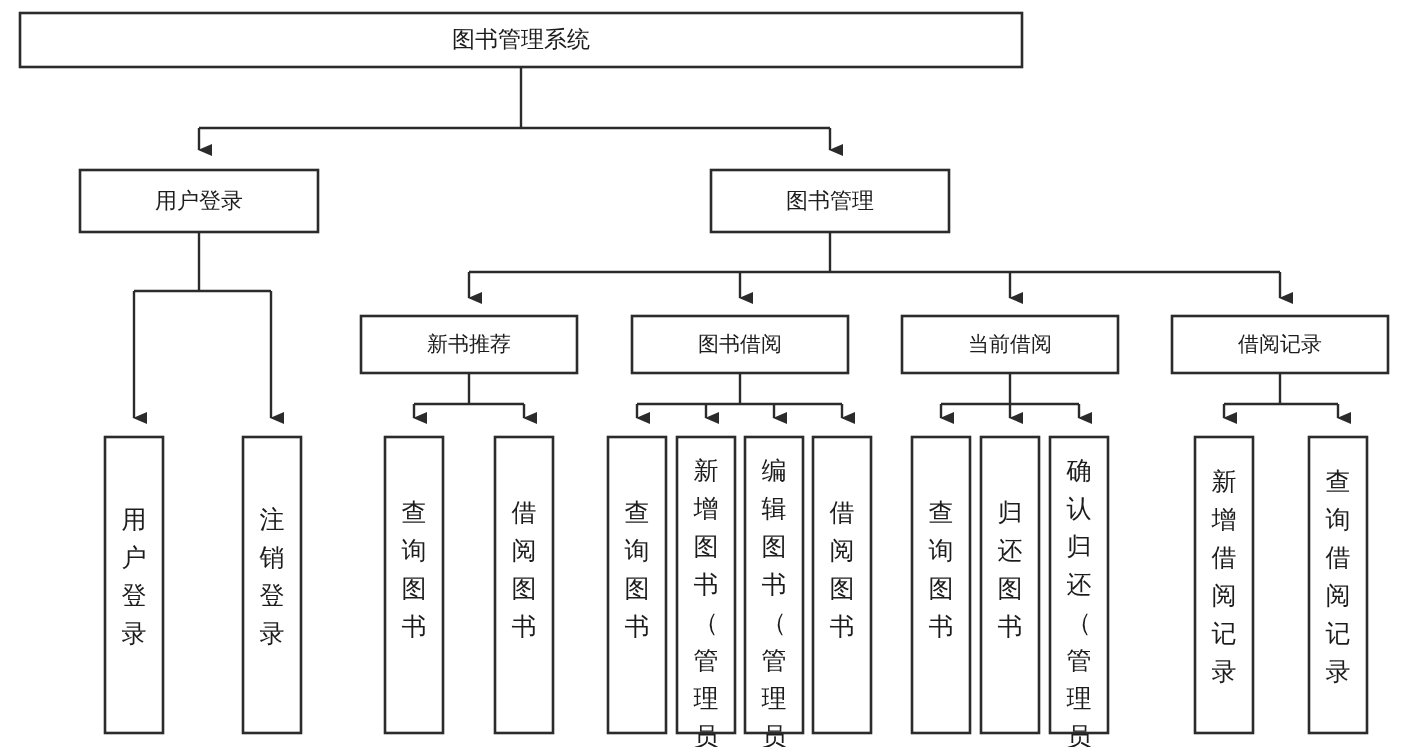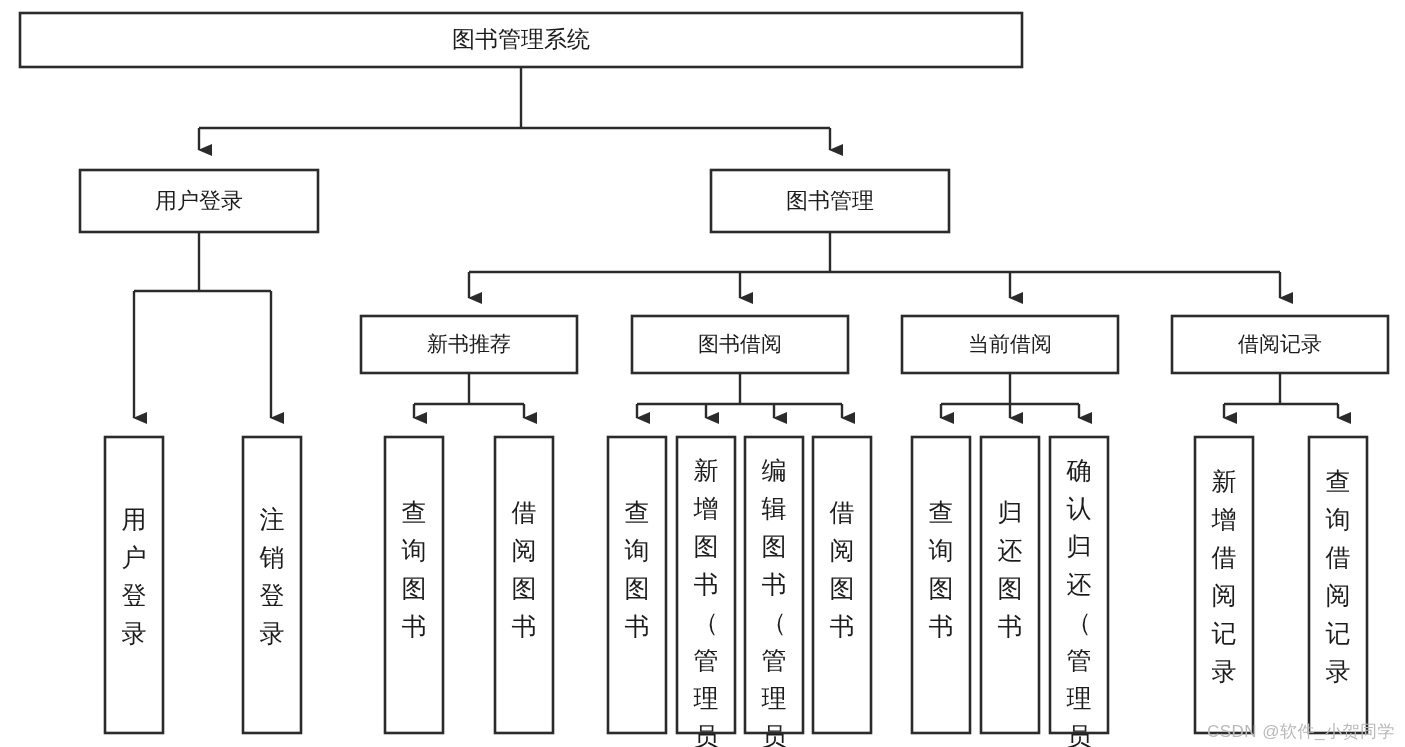--- a/index.html
+++ b/index.html
@@ -209,14 +209,13 @@
     <g>
       <rect class="node-rect" x="1195" y="437" width="58" height="296"></rect>
       <text class="vlabel" x="1224" y="490"><tspan x="1224" y="490">新</tspan><tspan x="1224" y="528">增</tspan><tspan x="1224" y="566">借</tspan><tspan x="1224" y="604">阅</tspan><tspan x="1224" y="642">记</tspan><tspan x="1224" y="680">录</tspan></text>
     </g>
     <g>
       <rect class="node-rect" x="1309" y="437" width="58" height="296"></rect>
       <text class="vlabel" x="1338" y="490"><tspan x="1338" y="490">查</tspan><tspan x="1338" y="528">询</tspan><tspan x="1338" y="566">借</tspan><tspan x="1338" y="604">阅</tspan><tspan x="1338" y="642">记</tspan><tspan x="1338" y="680">录</tspan></text>
     </g>
   </svg>
 
-  <div class="watermark">CSDN @软件_小贺同学</div>
 </div>
 
 </body></html>

